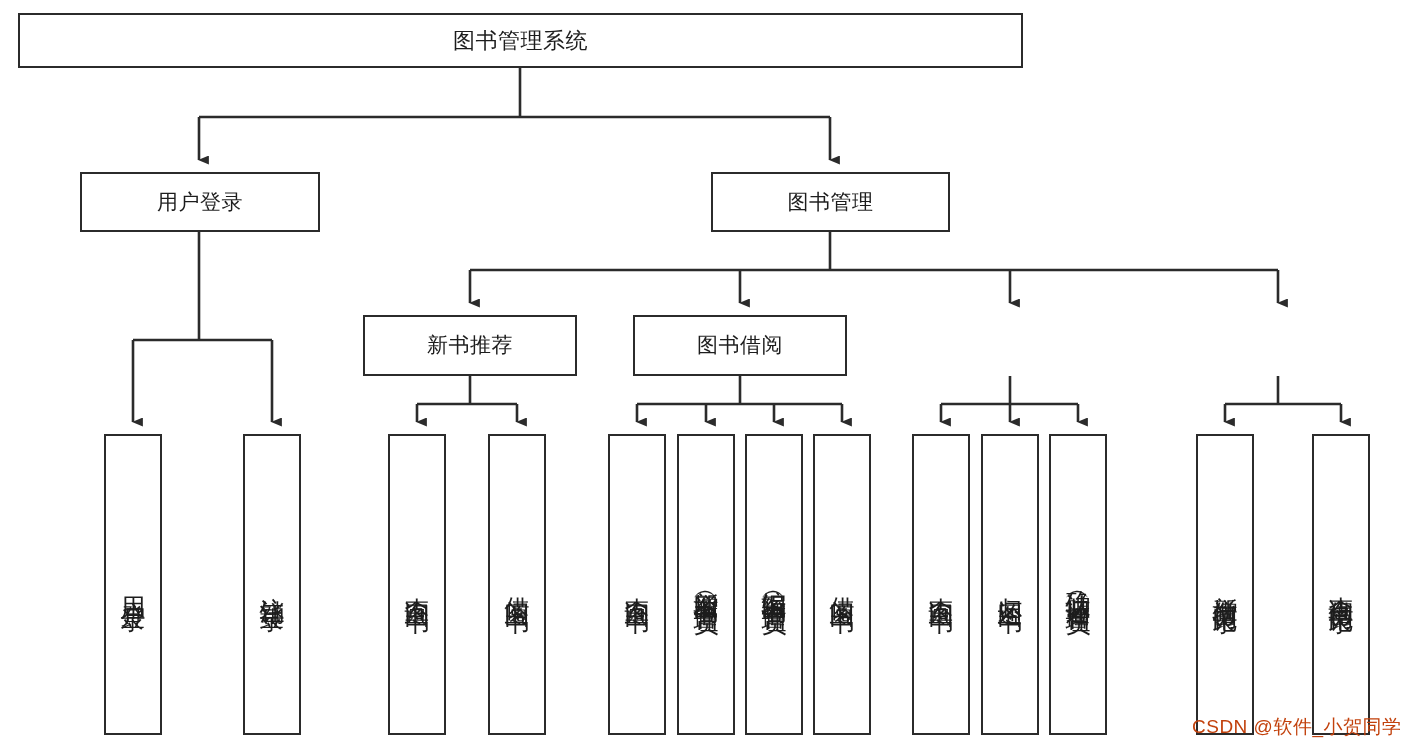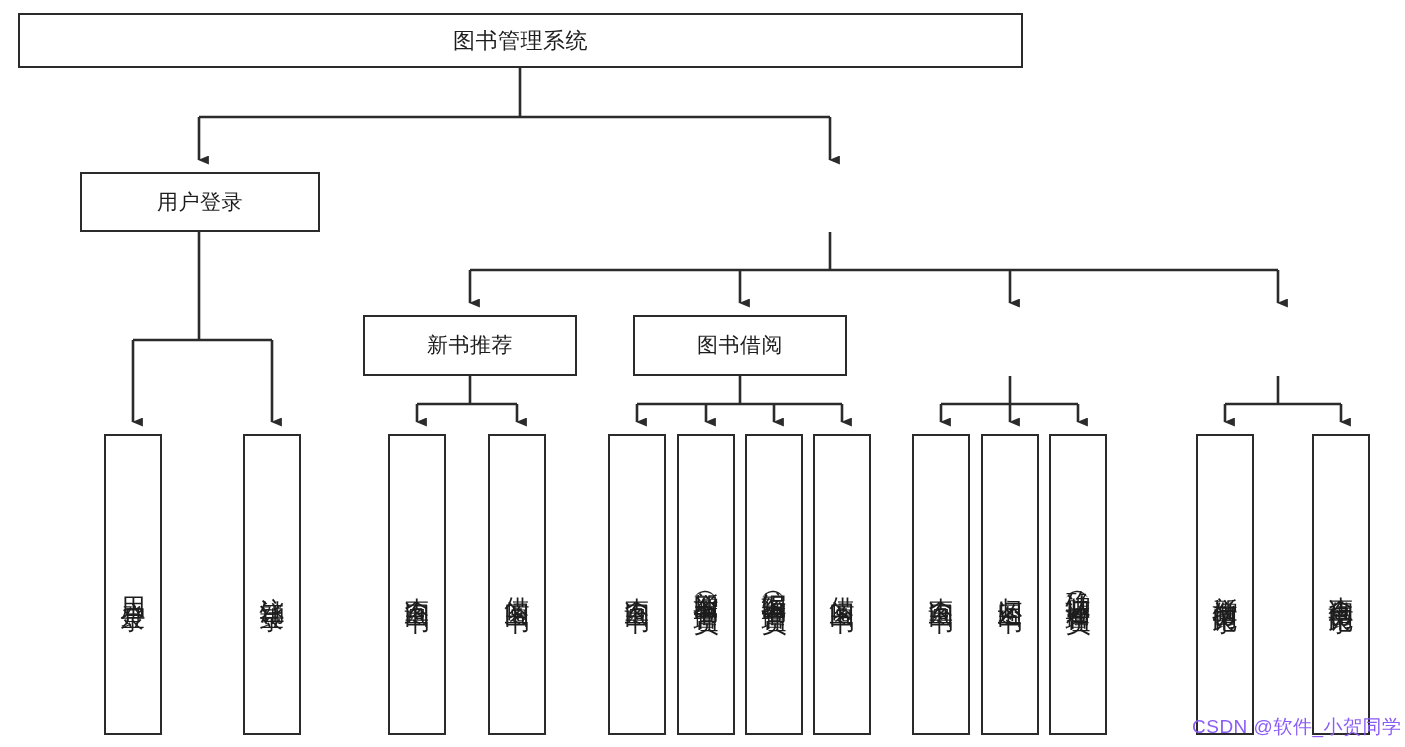--- a/index.html
+++ b/index.html
@@ -64,21 +64,21 @@
     white-space: nowrap;
     height: 100%;
     display: flex;
     align-items: center;
     justify-content: center;
   }
   .v-node.short .node-label { letter-spacing: 4px; }
   .watermark {
     position: absolute;
     font-size: 19px;
-    color: #8b5cf6;
+    color: #c2410c;
     white-space: nowrap;
     letter-spacing: 0.5px;
     user-select: none;
   }
 </style>
 </head>
 <body>
 
 <div id="canvas">
 
@@ -132,20 +132,23 @@
     </g>
   </svg>
 
   <div class="node h-node root" style="left:18px; top:13px; width:1005px; height:55px;">
     <span class="node-label">图书管理系统</span>
   </div>
 
   <div class="node h-node" style="left:80px; top:172px; width:240px; height:60px;">
     <span class="node-label">用户登录</span>
   </div>
+  <div class="node h-node" style="left:711px; top:172px; width:239px; height:60px;">
+    <span class="node-label">图书管理</span>
+  </div>
 
   <div class="node h-node" style="left:633px; top:315px; width:214px; height:61px;">
     <span class="node-label">图书借阅</span>
   </div>
   <div class="node h-node" style="left:363px; top:315px; width:214px; height:61px;">
     <span class="node-label">新书推荐</span>
   </div>
 
   <div class="node v-node short" style="left:104px; top:434px; width:58px; height:301px;">
     <span class="node-label">用户登录</span>

